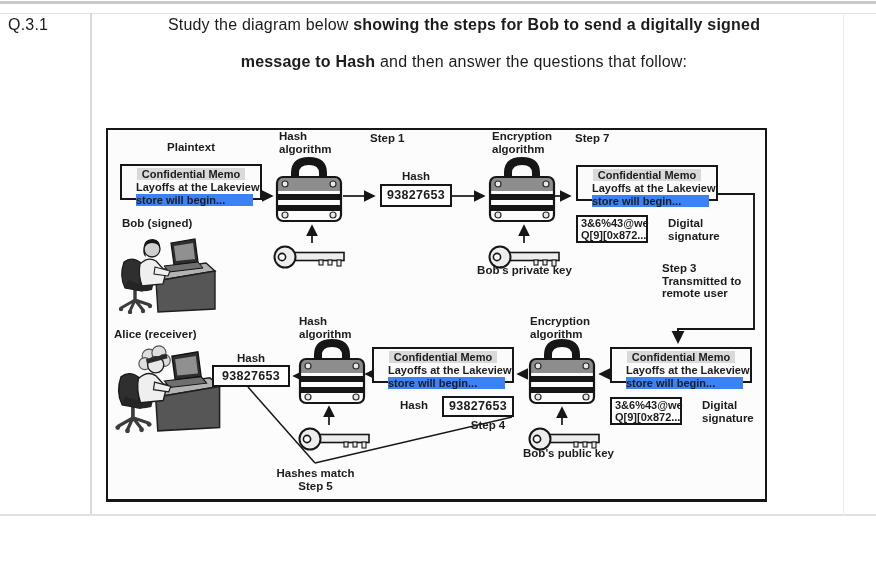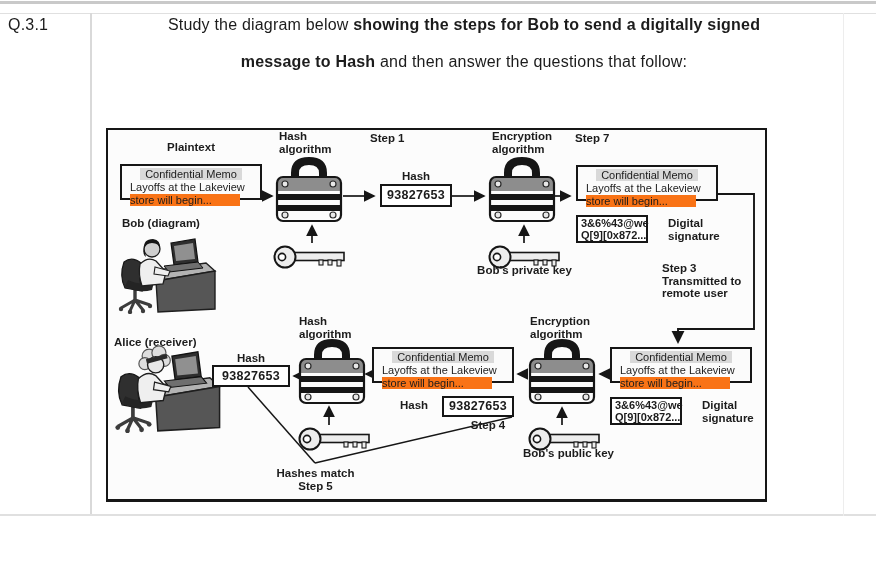--- a/index.html
+++ b/index.html
@@ -8,24 +8,24 @@
   .abs{position:absolute;}
   .gridline{position:absolute;background:#e0e0e0;}
   .qnum{position:absolute;left:8px;top:16px;font-size:16px;font-weight:normal;letter-spacing:.2px;}
   .qline{position:absolute;left:104px;width:720px;font-size:16px;letter-spacing:.2px;white-space:nowrap;text-align:center;}
   .qline b{font-weight:bold;}
   .diagram{position:absolute;left:106px;top:128px;width:657px;height:369px;
            border:2px solid #161616;border-bottom-width:3px;background:#fcfcfc;}
   .b11{position:absolute;font-size:11.5px;font-weight:bold;line-height:12.5px;white-space:nowrap;}
   .ctr{text-align:center;white-space:normal;}
   .memo{position:absolute;width:142px;height:36px;box-sizing:border-box;border:2px solid #161616;
-        background:#fbfbfb;font-size:11px;font-weight:normal;line-height:12.8px;padding:2px 8px;white-space:nowrap;}
+        background:#fbfbfb;font-size:11px;font-weight:bold;line-height:12.8px;padding:2px 14px;white-space:nowrap;}
   .memo .t{text-align:center;}
   .memo .t span{background:#d9d9d9;padding:0 5px;}
-  .memo .l2 span{background:#f97316;padding-right:28px;}
+  .memo .l2 span{background:#3b82f6;padding-right:28px;}
   .hashbox{position:absolute;box-sizing:border-box;border:2px solid #161616;background:#ffffff;
            font-size:12.5px;font-weight:bold;text-align:center;letter-spacing:.3px;}
   .sigbox{position:absolute;width:72px;height:28px;box-sizing:border-box;border:2px solid #161616;
           background:#ffffff;font-size:11px;font-weight:bold;line-height:11.5px;padding:1px 3px;white-space:nowrap;}
   svg.icon{position:absolute;}
   .arrows{position:absolute;left:0;top:0;pointer-events:none;}
 </style>
 </head>
 <body>
 
@@ -111,21 +111,21 @@
     </svg>
 
     <div class="b11 ctr" style="left:12px;top:11px;width:142px;">Plaintext</div>
 
     <div class="memo" style="left:12px;top:34px;">
       <div class="t"><span>Confidential Memo</span></div>
       <div>Layoffs at the Lakeview</div>
       <div class="l2"><span>store will begin...</span></div>
     </div>
 
-    <div class="b11" style="left:14px;top:87px;">Bob (diagram)</div>
+    <div class="b11" style="left:14px;top:87px;">Bob (signed)</div>
 
     <svg class="icon" style="left:6px;top:100px;" width="104" height="84" viewBox="0 0 104 84">
       <use href="#sym-desk-scene"></use>
       <circle cx="38" cy="19" r="8" fill="#cfcfcf" stroke="#1e1e1e" stroke-width="1.3"></circle>
       <path d="M30 19 Q29 9 39 9 Q47 10 46 19 Q45 13 38 13 Q32 13 30 19 Z" fill="#161616"></path>
       <path d="M30 18 Q28 24 32 27 L30 18 Z" fill="#161616"></path>
     </svg>
 
     <div class="b11" style="left:171px;top:0px;">
       <div>Hash</div>
@@ -170,21 +170,21 @@
       <div>Digital</div>
       <div>signature</div>
     </div>
 
     <div class="b11" style="left:554px;top:132px;">
       <div>Step 3</div>
       <div>Transmitted to</div>
       <div>remote user</div>
     </div>
 
-    <div class="b11" style="left:6px;top:198px;margin-top:8px;">Alice (receiver)</div>
+    <div class="b11" style="left:6px;top:198px;">Alice (receiver)</div>
 
     <svg class="icon" style="left:2px;top:212px;" width="113" height="91" viewBox="0 0 104 84">
       <use href="#sym-desk-scene"></use>
       <circle cx="36" cy="13" r="6.5" fill="#dedede" stroke="#555" stroke-width="1.1"></circle>
       <circle cx="45" cy="10" r="6.5" fill="#dedede" stroke="#555" stroke-width="1.1"></circle>
       <circle cx="50" cy="17" r="5.5" fill="#dedede" stroke="#555" stroke-width="1.1"></circle>
       <circle cx="32" cy="20" r="5.5" fill="#dedede" stroke="#555" stroke-width="1.1"></circle>
       <circle cx="42" cy="21" r="7.5" fill="#e8e8e8" stroke="#1e1e1e" stroke-width="1.3"></circle>
       <path d="M33 16 L52 11 L53 15 L34 20 Z" fill="#2a2a2a"></path>
     </svg>

